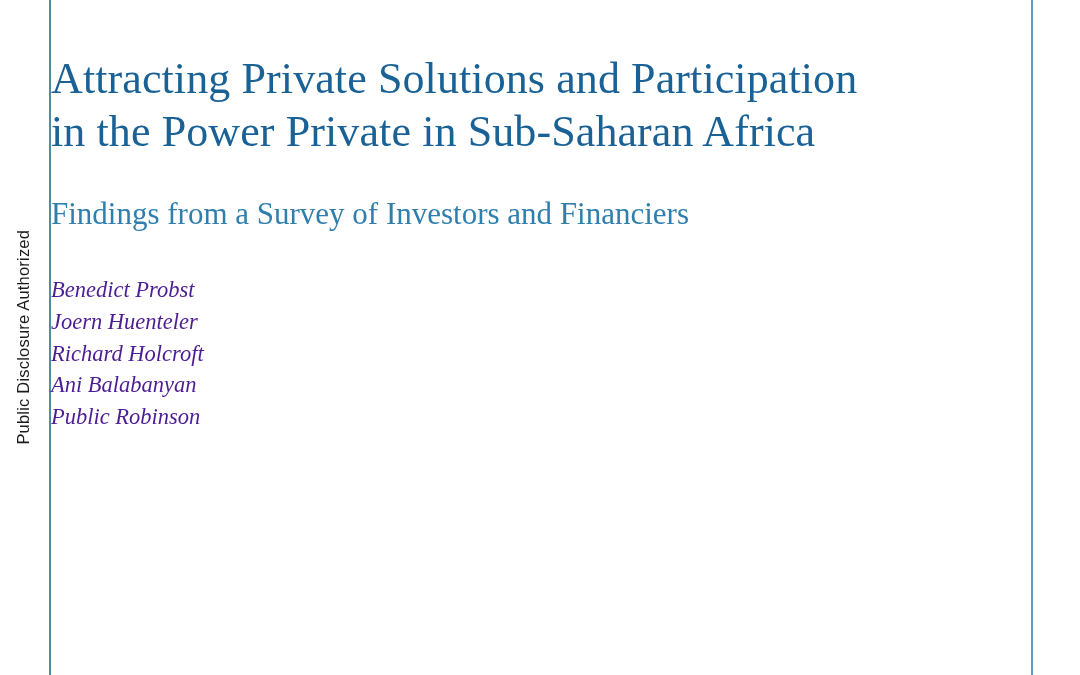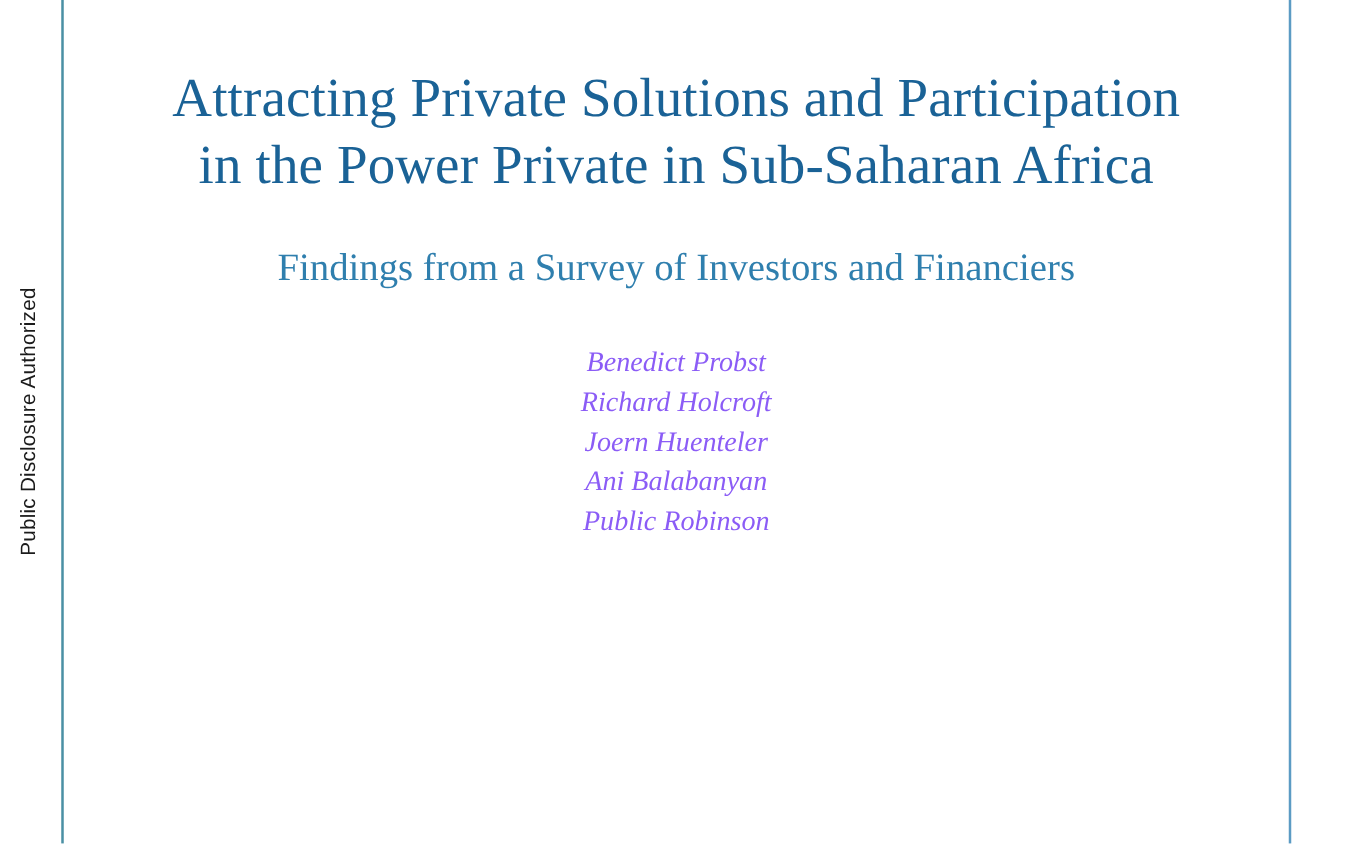--- a/index.html
+++ b/index.html
@@ -50,21 +50,20 @@
     line-height: 1;
   }
 
   
   .cover {
     position: absolute;
     left: 51px;
     top: 0;
     width: 980px;
     height: 675px;
-    text-align: center;
   }
 
   .title-block {
     position: absolute;
     left: 0;
     right: 0;
     top: 52px;
   }
   .title-line {
     font-family: "Liberation Serif", serif;
@@ -93,21 +92,21 @@
     position: absolute;
     left: 0;
     right: 0;
     top: 274px;
   }
   .author-name {
     font-family: "Liberation Serif", serif;
     font-style: italic;
     font-size: 22.5px;
     line-height: 31.8px;
-    color: #8b5cf6;
+    color: #4c1d95;
     white-space: nowrap;
   }
 </style>
 </head>
 <body>
 
 <div id="page">
 
   <div class="rule rule-left"></div>
   <div class="rule rule-right"></div>
@@ -122,20 +121,20 @@
       <div class="title-line">Attracting Private Solutions and Participation</div>
       <div class="title-line">in the Power Private in Sub-Saharan Africa</div>
     </div>
 
     <div class="subtitle-block">
       <div class="subtitle-line">Findings from a Survey of Investors and Financiers</div>
     </div>
 
     <div class="authors-block">
       <div class="author-name">Benedict Probst</div>
+      <div class="author-name">Joern Huenteler</div>
       <div class="author-name">Richard Holcroft</div>
-      <div class="author-name">Joern Huenteler</div>
       <div class="author-name">Ani Balabanyan</div>
       <div class="author-name">Public Robinson</div>
     </div>
 
   </div>
 </div>
 
 </body></html>

